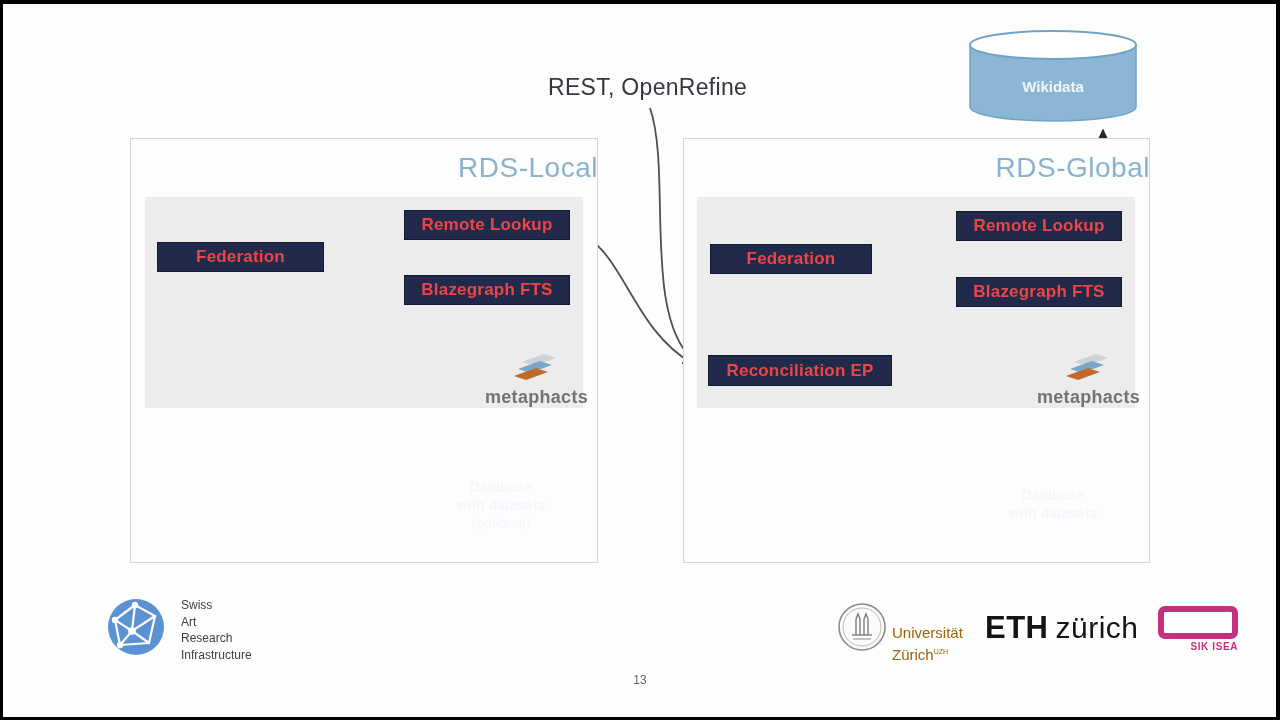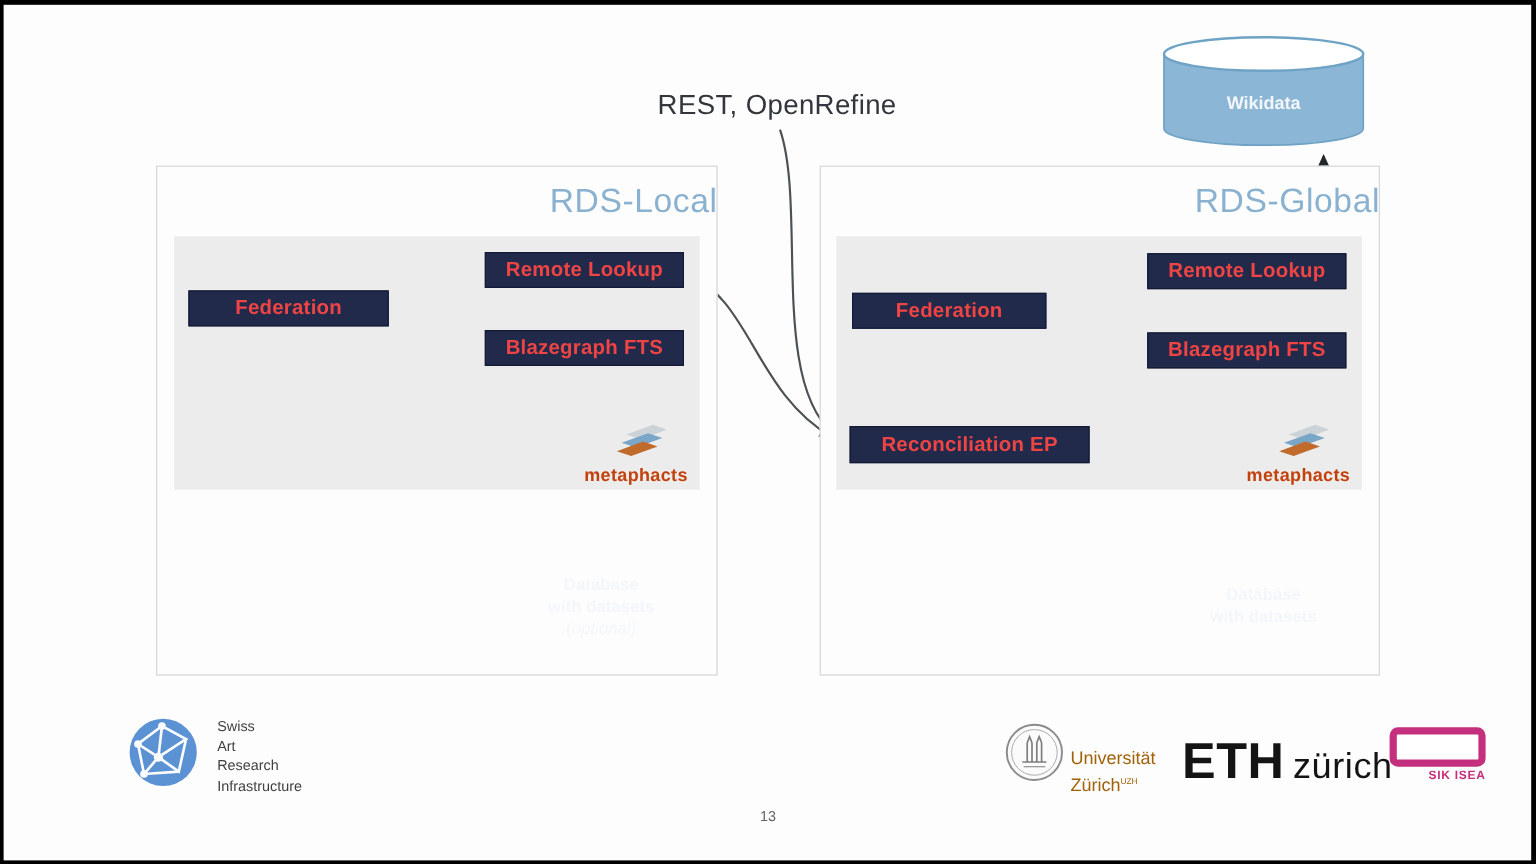--- a/index.html
+++ b/index.html
@@ -12,26 +12,26 @@
   .group-box{position:absolute;border:1px solid #d6d6d6;background:#fdfdfd;box-sizing:border-box;}
   .group-title{position:absolute;text-align:right;color:#8ab2d0;font-size:28px;letter-spacing:0.5px;}
   .gray-panel{position:absolute;background:#ebeceb;}
   .node{position:absolute;background:#212a4b;border:1px solid #121a35;box-sizing:border-box;
         color:#ef4444;display:flex;align-items:center;justify-content:center;
         font-size:17px;font-weight:600;letter-spacing:0.2px;white-space:nowrap;}
   .annotation{position:absolute;font-size:23px;color:#33373d;letter-spacing:0.3px;white-space:nowrap;}
   .cyl-text{position:absolute;text-align:center;color:#f3f7fb;font-size:14px;font-weight:600;line-height:18px;}
   .cyl-text .opt{font-style:italic;font-weight:400;}
   .mp-logo{position:absolute;width:90px;text-align:center;}
-  .mp-label{font-size:15px;font-weight:700;color:#c2410c;letter-spacing:0.3px;margin-top:1px;}
+  .mp-label{font-size:18px;font-weight:700;color:#737373;letter-spacing:0.3px;margin-top:1px;}
   .footer-text{position:absolute;color:#404040;font-size:12px;line-height:16.5px;}
   .uzh-text{position:absolute;color:#a16207;font-size:15px;font-weight:400;line-height:19px;margin-top:16px;}
   .uzh-text sup{font-size:7px;}
   .eth-logo{position:absolute;display:flex;align-items:baseline;color:#141414;}
-  .eth-bold{font-size:42px;font-weight:800;letter-spacing:0.5px;}
+  .eth-bold{font-size:31px;font-weight:800;letter-spacing:0.5px;}
   .eth-rest{font-size:30px;font-weight:400;margin-left:7px;letter-spacing:0.5px;}
   .sik-rect{position:absolute;width:80px;height:33px;border:6px solid #c5307e;border-radius:7px;
             box-sizing:border-box;background:#fff;}
   .sik-label{position:absolute;width:80px;text-align:right;font-size:10px;font-weight:700;
              color:#c5307e;letter-spacing:0.6px;}
   .page-number{position:absolute;color:#5f6368;font-size:12px;text-align:center;}
 </style>
 </head>
 <body>
 
@@ -109,21 +109,21 @@
     <div>Database</div>
     <div>with datasets</div>
     <div class="opt">(optional)</div>
   </div>
 
   <div class="group-box" style="left:683px;top:138px;width:467px;height:425px;"></div>
   <div class="group-title" style="left:683px;top:152px;width:467px;">RDS-Global</div>
   <div class="gray-panel" style="left:697px;top:197px;width:438px;height:211px;"></div>
 
   <div class="node" style="left:710px;top:244px;width:162px;height:30px;">Federation</div>
-  <div class="node" style="left:708px;top:355px;width:200px;height:31px;">Reconciliation EP</div>
+  <div class="node" style="left:708px;top:355px;width:184px;height:31px;">Reconciliation EP</div>
   <div class="node" style="left:956px;top:211px;width:166px;height:30px;">Remote Lookup</div>
   <div class="node" style="left:956px;top:277px;width:166px;height:30px;">Blazegraph FTS</div>
 
   <div class="mp-logo" style="left:1037px;top:352px;">
     <svg width="50" height="30">
       <polygon points="17,10 39,2 51,6 29,14" fill="#ccd3d8"></polygon>
       <polygon points="13,17 35,9 47,13 25,21" fill="#7aa6c8"></polygon>
       <polygon points="9,24 31,16 43,20 21,28" fill="#c06a2c"></polygon>
     </svg>
     <div class="mp-label">metaphacts</div>

